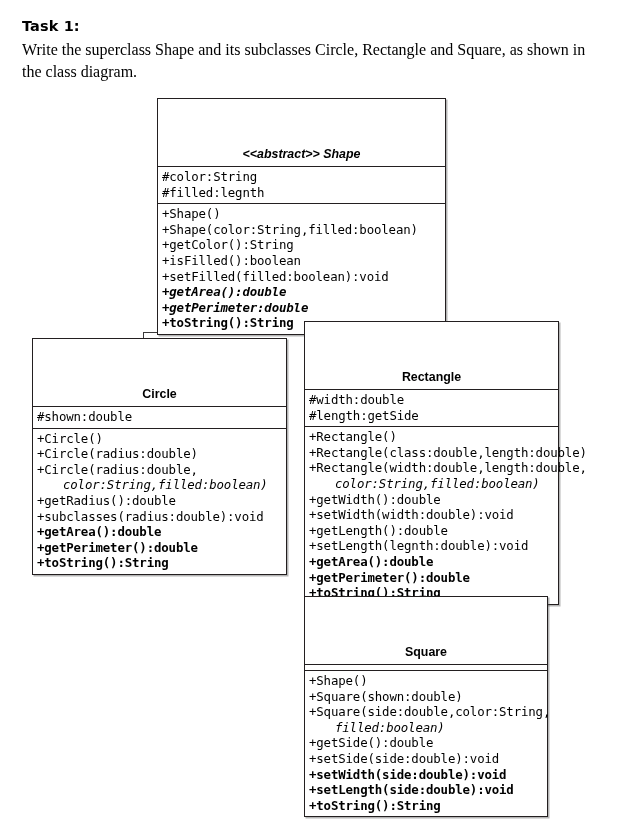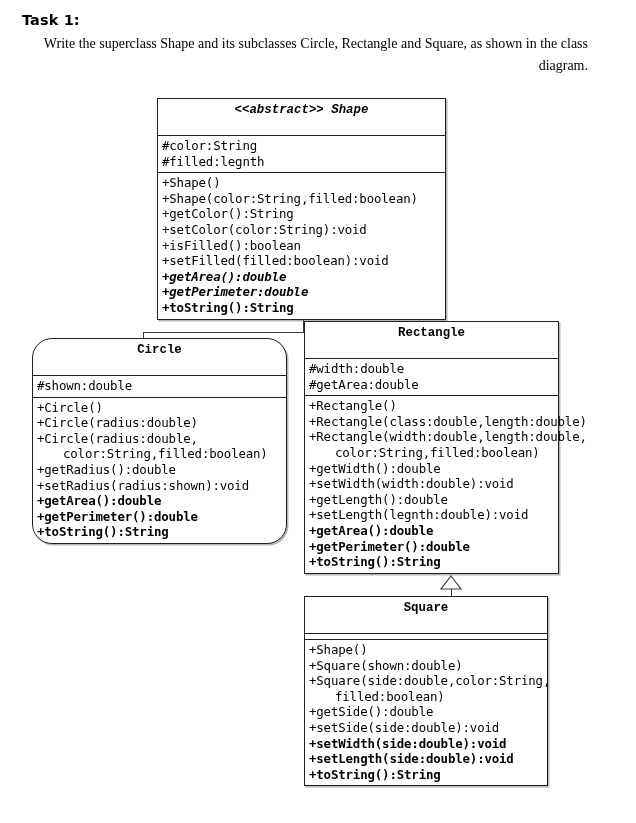--- a/index.html
+++ b/index.html
@@ -22,49 +22,50 @@
     left: 22px;
     top: 10px;
     width: 590px;
   }
   #task-title {
     font-family: "DejaVu Sans", sans-serif;
     font-weight: bold;
     font-size: 14.5px;
     line-height: 20px;
     letter-spacing: 0.1px;
+    margin-top: 6px;
   }
   #task-desc {
     font-family: "Liberation Serif", serif;
-    font-size: 14px;
+    font-size: 16px;
     line-height: 22px;
     margin-top: 3px;
     width: 566px;
-    text-align: right;
   }
 
   
   .uml-box {
     position: absolute;
     border: 1.2px solid #231f20;
     background: #ffffff;
     box-sizing: border-box;
     font-family: "DejaVu Sans Mono", monospace;
     box-shadow: 1.5px 1.5px 0 rgba(90,90,90,0.45);
   }
   .uml-title {
     text-align: center;
-    font-family: Liberation Mono, monospace;
+    font-family: Liberation Sans, sans-serif;
     font-weight: bold;
     font-size: 12.4px;
     line-height: 17px;
-    padding: 3px 2px 16px 2px;
+    padding: 3px 2px 3px 2px;
     border-bottom: 1.2px solid #231f20;
     box-sizing: border-box;
     white-space: nowrap;
+    margin-top: 44px;
   }
   .uml-title .stereo {
     font-style: italic;
     font-weight: bold;
   }
   .uml-title .cname {
     font-weight: bold;
   }
   .uml-title.abstract .cname {
     font-style: italic;
@@ -89,20 +90,21 @@
   }
   .uml-line.bold {
     font-weight: bold;
   }
   .uml-line.abstract {
     font-weight: bold;
     font-style: italic;
   }
   .uml-line.cont {
     padding-left: 26px;
+    font-style: italic;
   }
 
   
   .conn {
     position: absolute;
   }
   .conn-v {
     background: #3b3b3b;
     width: 1.2px;
   }
@@ -147,56 +149,55 @@
     <span class="stereo">&lt;&lt;abstract&gt;&gt;</span><span> </span><span class="cname">Shape</span>
   </div>
   <div class="uml-compartment uml-attrs">
     <div class="uml-line">#color:String</div>
     <div class="uml-line">#filled:legnth</div>
   </div>
   <div class="uml-compartment uml-methods">
     <div class="uml-line">+Shape()</div>
     <div class="uml-line">+Shape(color:String,filled:boolean)</div>
     <div class="uml-line">+getColor():String</div>
-    <div class="uml-line">+setColor(color:String):void</div>
     <div class="uml-line">+isFilled():boolean</div>
     <div class="uml-line">+setFilled(filled:boolean):void</div>
     <div class="uml-line abstract">+getArea():double</div>
     <div class="uml-line abstract">+getPerimeter:double</div>
     <div class="uml-line bold">+toString():String</div>
   </div>
 </div>
 
-<div class="uml-box" style="left:32px; top:338px; width:255px;border-radius:20px;">
+<div class="uml-box" style="left:32px; top:338px; width:255px;">
   <div class="uml-title">
     <span class="cname">Circle</span>
   </div>
   <div class="uml-compartment uml-attrs">
     <div class="uml-line">#shown:double</div>
   </div>
   <div class="uml-compartment uml-methods">
     <div class="uml-line">+Circle()</div>
     <div class="uml-line">+Circle(radius:double)</div>
     <div class="uml-line">+Circle(radius:double,</div>
     <div class="uml-line cont">color:String,filled:boolean)</div>
     <div class="uml-line">+getRadius():double</div>
-    <div class="uml-line">+setRadius(radius:shown):void</div>
+    <div class="uml-line">+subclasses(radius:double):void</div>
     <div class="uml-line bold">+getArea():double</div>
     <div class="uml-line bold">+getPerimeter():double</div>
     <div class="uml-line bold">+toString():String</div>
   </div>
 </div>
 
 <div class="uml-box" style="left:304px; top:321px; width:255px;">
   <div class="uml-title">
     <span class="cname">Rectangle</span>
   </div>
   <div class="uml-compartment uml-attrs">
     <div class="uml-line">#width:double</div>
-    <div class="uml-line">#getArea:double</div>
+    <div class="uml-line">#length:getSide</div>
   </div>
   <div class="uml-compartment uml-methods">
     <div class="uml-line">+Rectangle()</div>
     <div class="uml-line">+Rectangle(class:double,length:double)</div>
     <div class="uml-line">+Rectangle(width:double,length:double,</div>
     <div class="uml-line cont">color:String,filled:boolean)</div>
     <div class="uml-line">+getWidth():double</div>
     <div class="uml-line">+setWidth(width:double):void</div>
     <div class="uml-line">+getLength():double</div>
     <div class="uml-line">+setLength(legnth:double):void</div>

